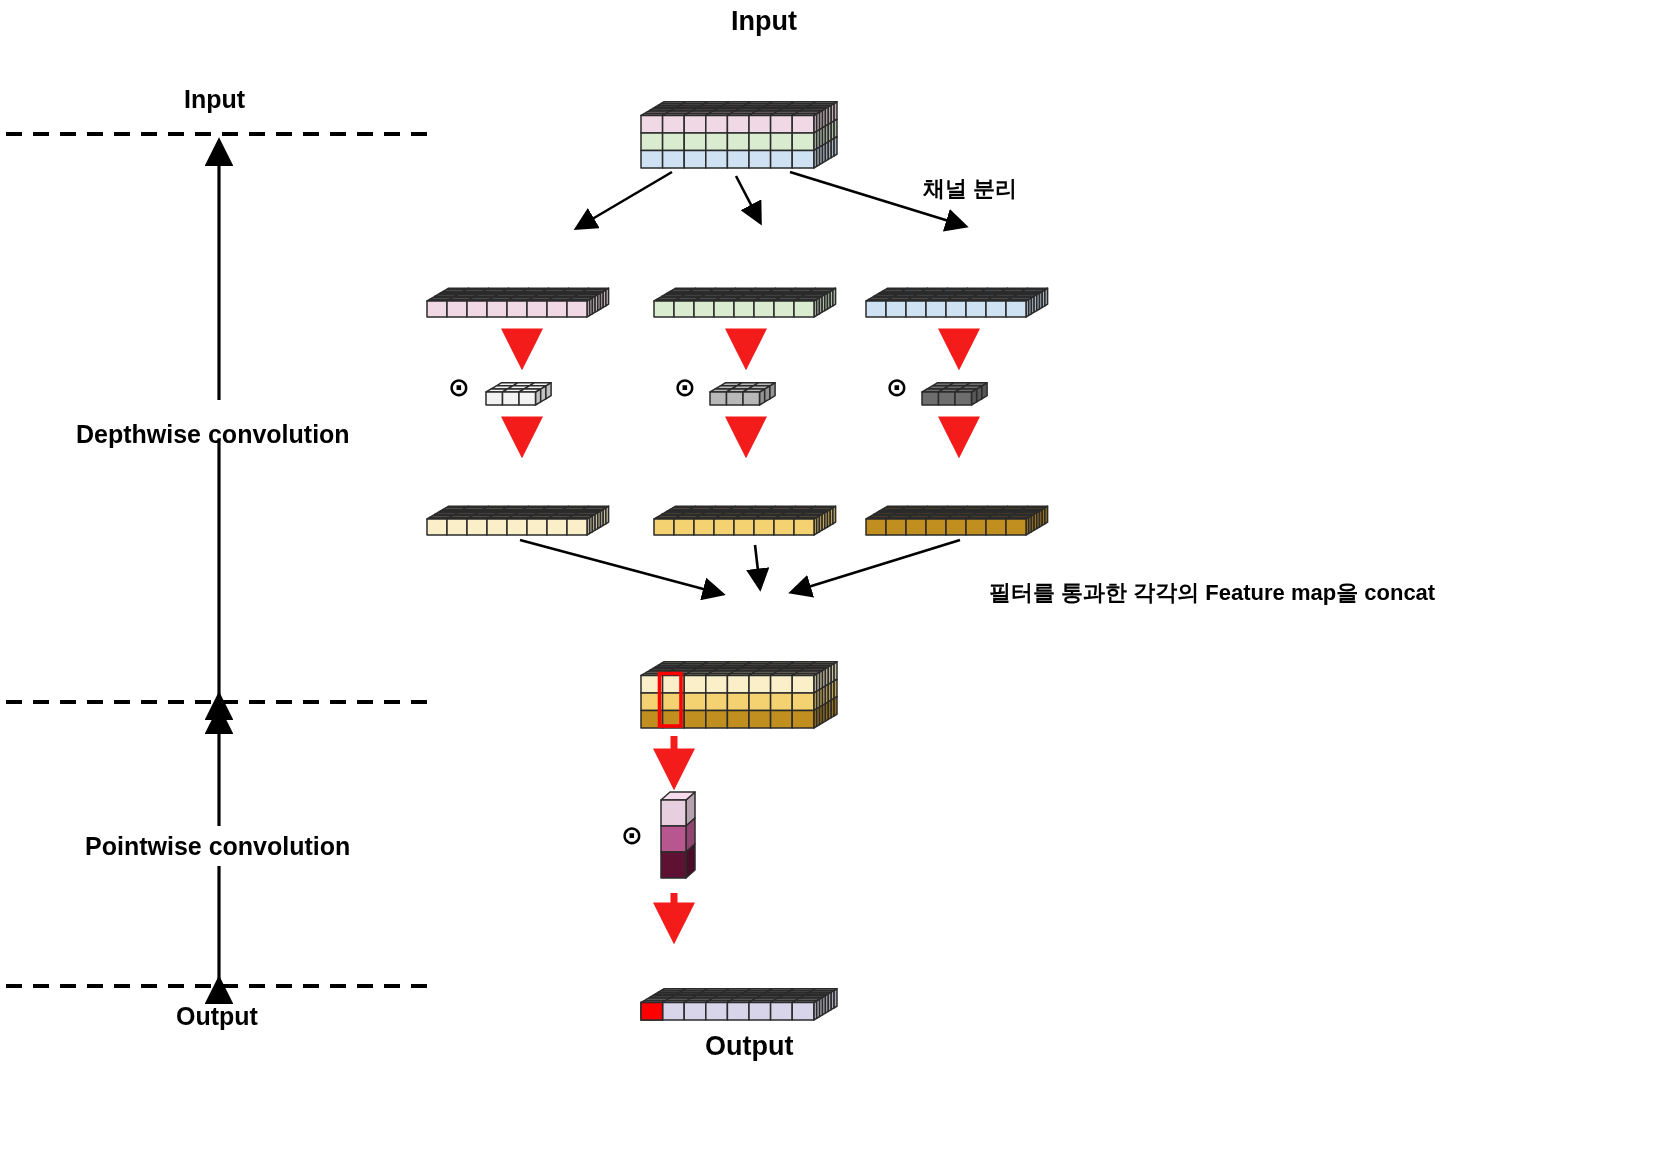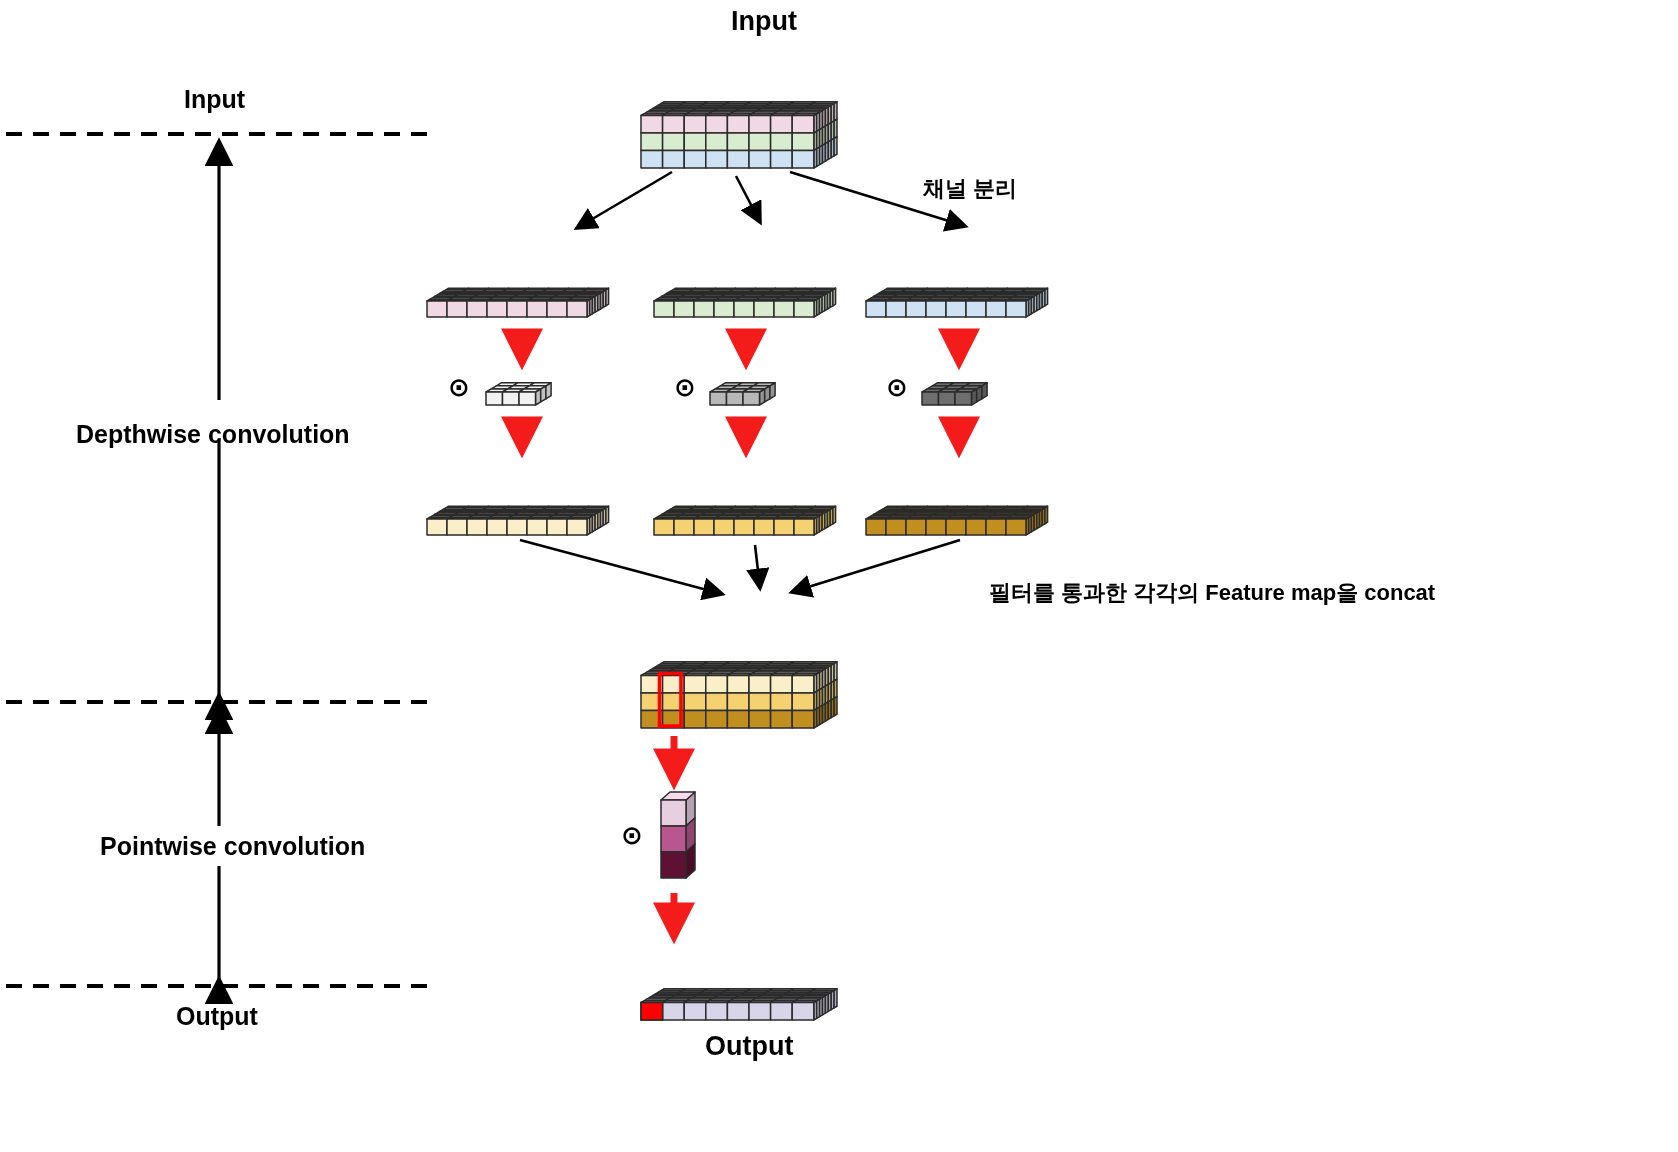--- a/index.html
+++ b/index.html
@@ -953,21 +953,21 @@
       <line x1="674" y1="893" x2="674" y2="936" marker-end="url(#ahr)"></line>
     </g>
   </svg>
 
   <div class="lbl lbl-title" style="left:731px;top:6px;">Input</div>
 
   <div class="lbl lbl-axis" style="left:184px;top:85px;">Input</div>
 
   <div class="lbl lbl-axis" style="left:76px;top:420px;">Depthwise convolution</div>
 
-  <div class="lbl lbl-axis" style="left:100px;top:832px;">Pointwise convolution</div>
+  <div class="lbl lbl-axis" style="left:85px;top:832px;">Pointwise convolution</div>
 
   <div class="lbl lbl-axis" style="left:176px;top:1002px;">Output</div>
 
   <div class="lbl lbl-note" style="left:923px;top:174px;">채널 분리</div>
 
 
   <div class="lbl lbl-note" style="left:949px;top:578px;margin-left:40px;">필터를 통과한 각각의 Feature map을 concat</div>
 
 
   <div class="lbl lbl-op" style="left:448px;top:372px;">⊙</div>

